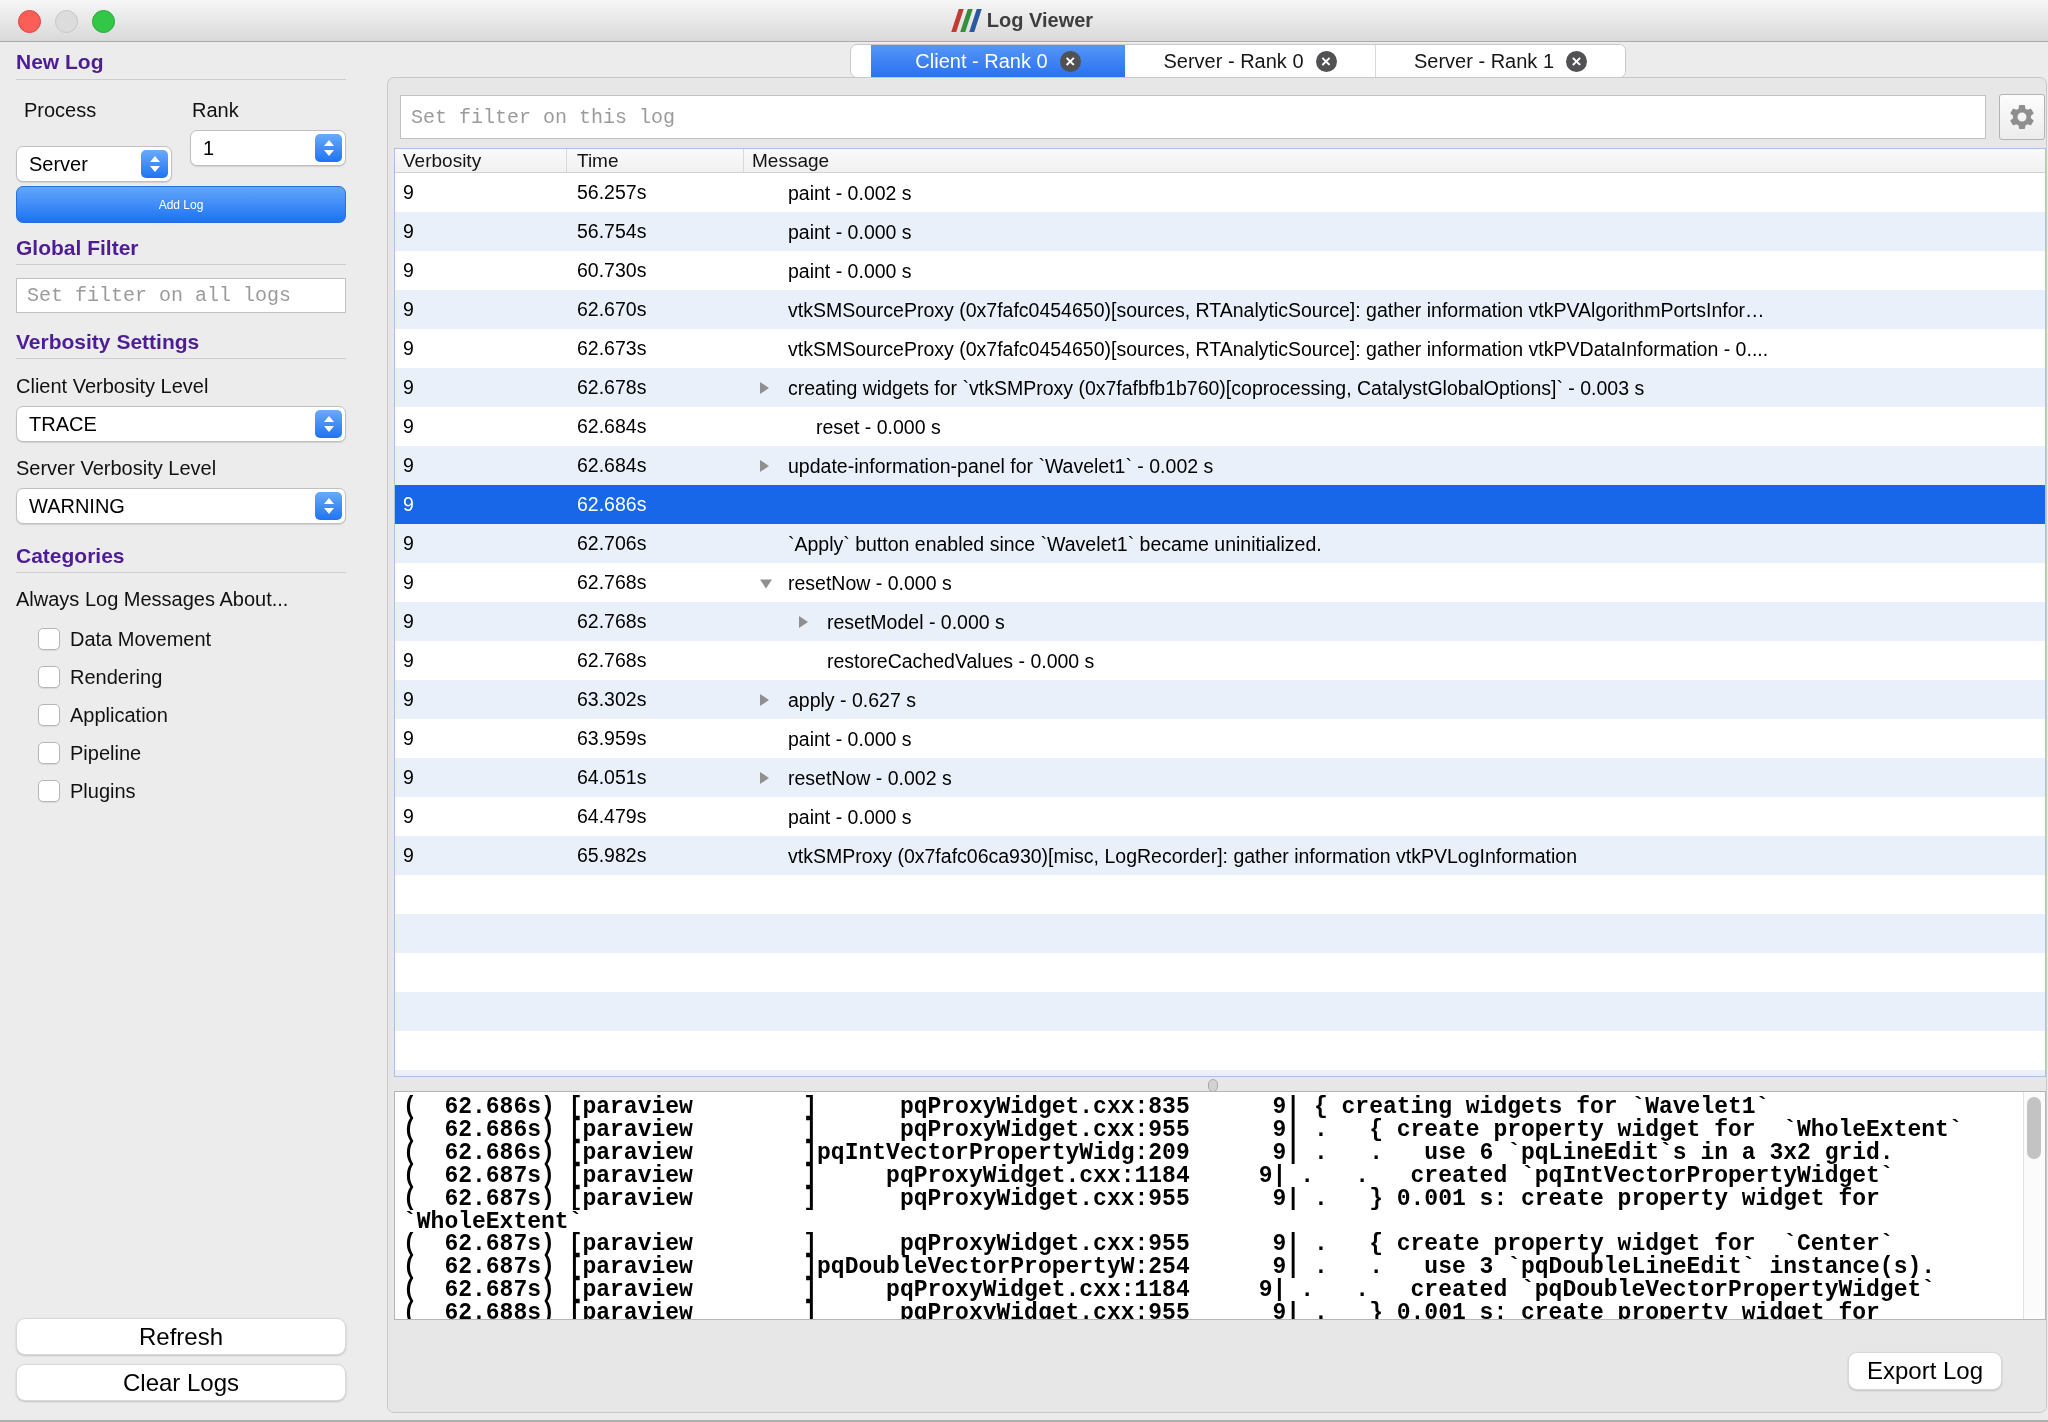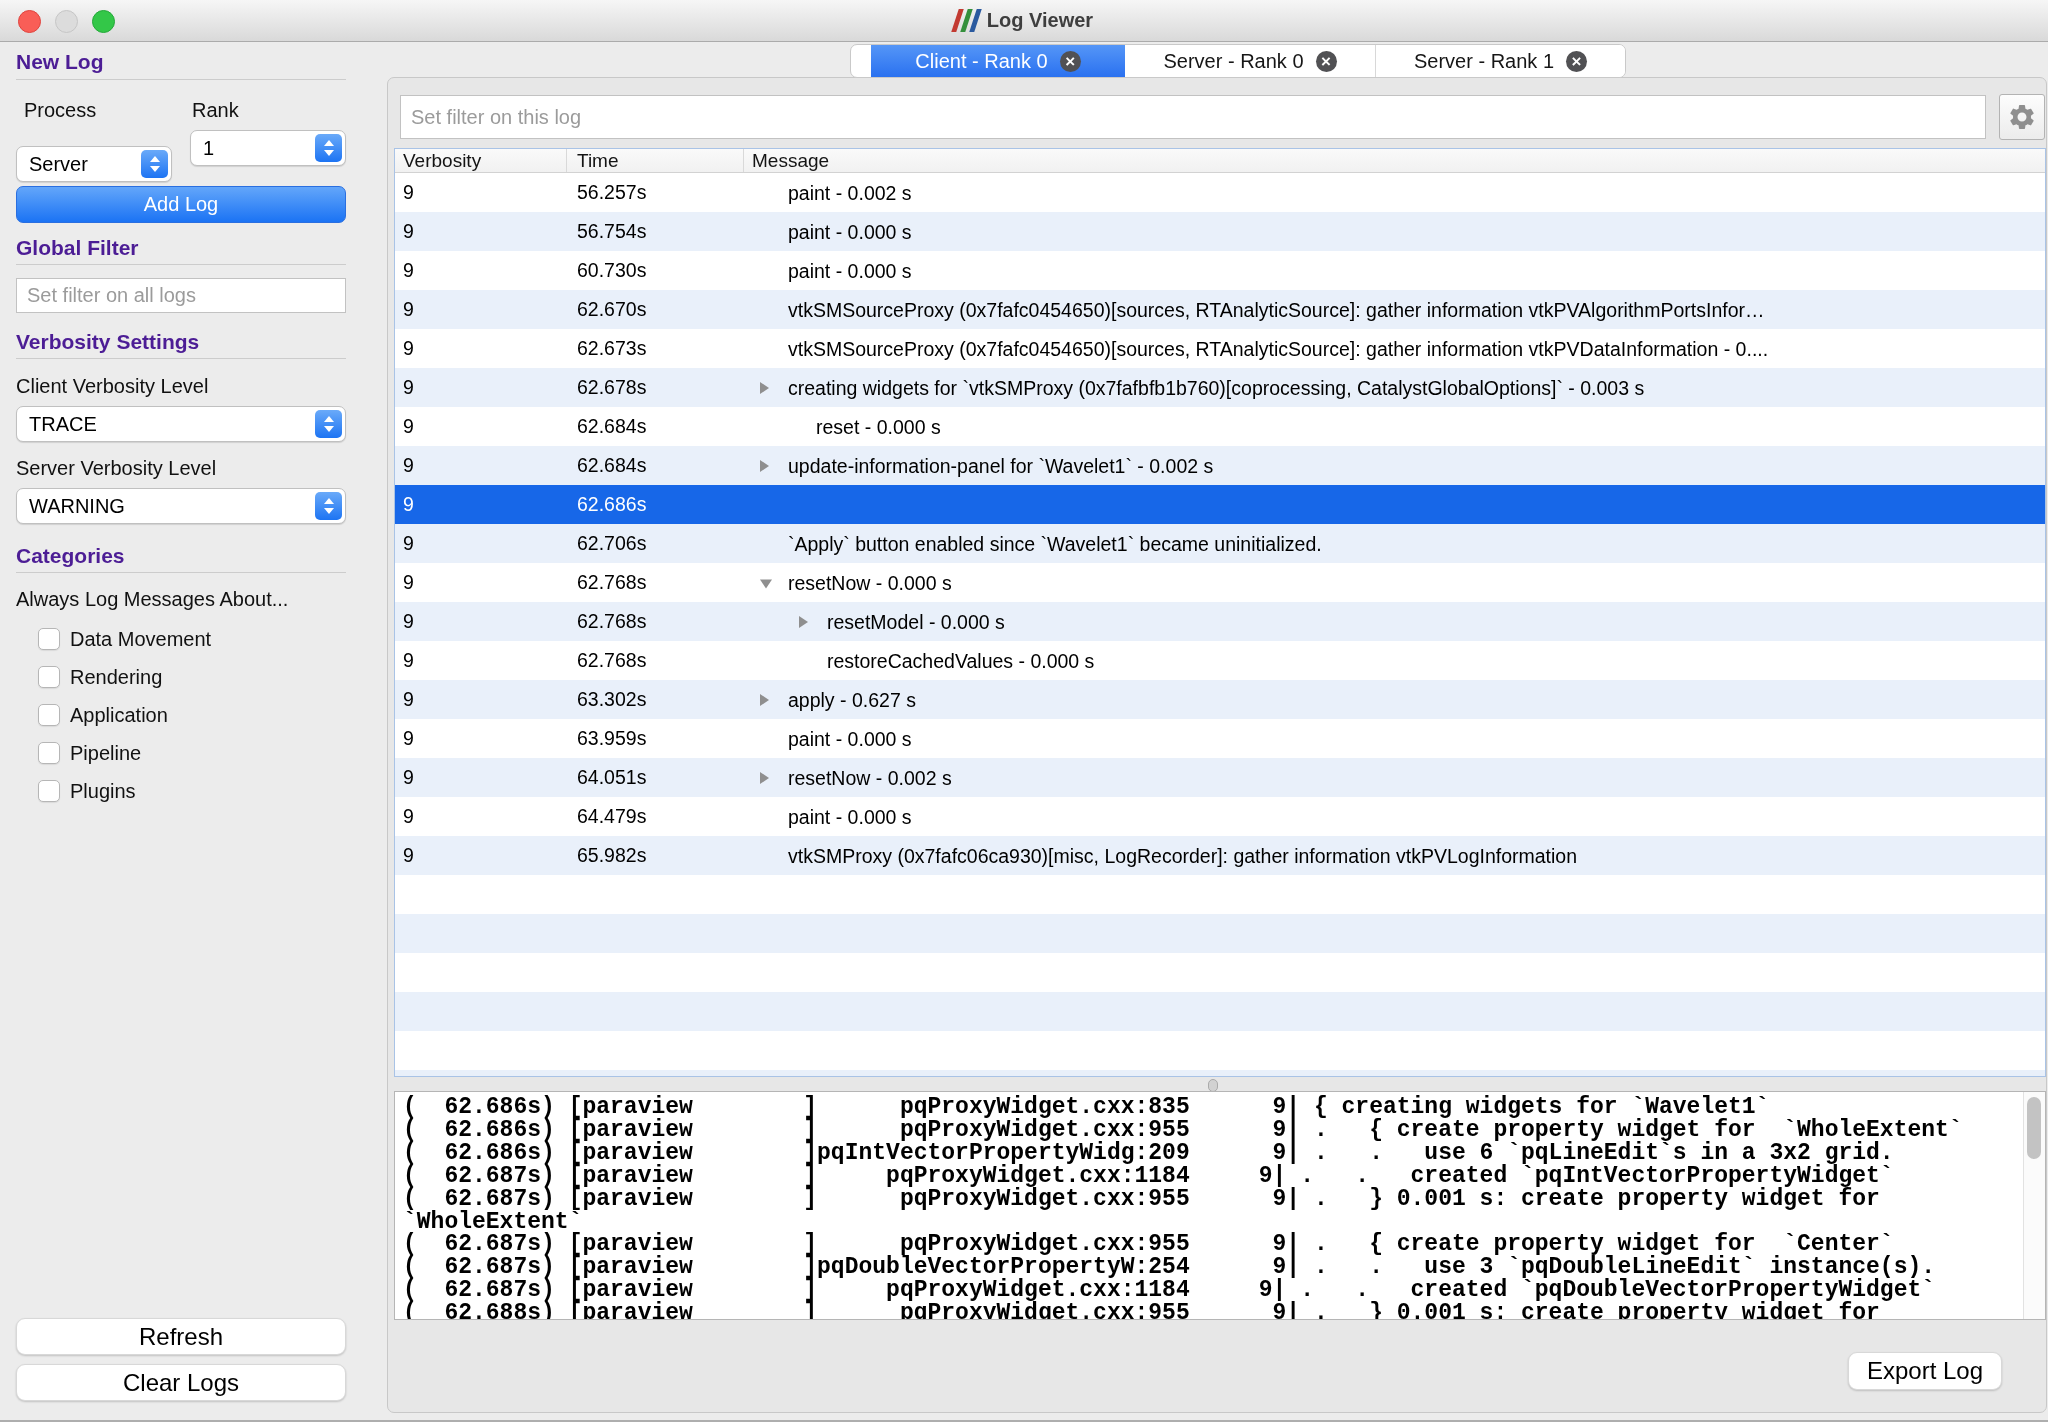--- a/index.html
+++ b/index.html
@@ -23,22 +23,22 @@
   .sec-title{position:absolute;left:16px;font-size:21px;font-weight:bold;color:#4c1d95;}
   .sec-line{position:absolute;left:16px;width:330px;height:1px;background:#cccccc;}
   .lbl{position:absolute;font-size:20px;color:#111;}
   .selectbox{position:absolute;height:36px;background:#ffffff;border:1px solid #c0c0c0;border-radius:7px;
     box-shadow:0 1px 1px rgba(0,0,0,.12);display:flex;align-items:center;padding-left:12px;font-size:20px;color:#000;}
   .stepper{position:absolute;right:3px;top:3px;bottom:3px;width:27px;border-radius:5px;
     background:linear-gradient(#6aaaf9,#1d74f3);display:flex;flex-direction:column;align-items:center;justify-content:center;gap:4px;}
   .chev-up{width:0;height:0;border-left:5px solid transparent;border-right:5px solid transparent;border-bottom:6px solid #fff;}
   .chev-dn{width:0;height:0;border-left:5px solid transparent;border-right:5px solid transparent;border-top:6px solid #fff;}
   .btn-primary{position:absolute;left:16px;width:330px;height:37px;border-radius:7px;border:1px solid #2a6fe0;
-    background:linear-gradient(#63a6fa,#1b73f4);color:#fff;font-size:20px;display:flex;align-items:center;justify-content:center;}
-  .text-input{position:absolute;background:#fff;border:1px solid #c2c2c2;font-size:20px;color:#222;padding:0 10px;outline:none;}
+    background:linear-gradient(#63a6fa,#1b73f4);color:#fff;font-size:12px;display:flex;align-items:center;justify-content:center;}
+  .text-input{position:absolute;background:#fff;border:1px solid #c2c2c2;font-size:20px;color:#222;padding:0 10px;outline:none;font-family:Liberation Mono, monospace;}
   .text-input::placeholder{color:#9b9b9b;}
   .cat-rows{position:absolute;left:16px;top:620px;width:340px;}
   .cat-row{height:38px;display:flex;align-items:center;}
   .checkbox{width:22px;height:22px;margin-left:22px;background:#fff;border:1px solid #b6b6b6;border-radius:5px;
     box-shadow:0 1px 1px rgba(0,0,0,.08);}
   .cat-label{margin-left:10px;font-size:20px;color:#111;}
   .btn-plain{position:absolute;background:#ffffff;border:1px solid #d8d8d8;border-radius:9px;
     box-shadow:0 1px 2px rgba(0,0,0,.18);font-size:24px;color:#000;display:flex;align-items:center;justify-content:center;}
 
   

